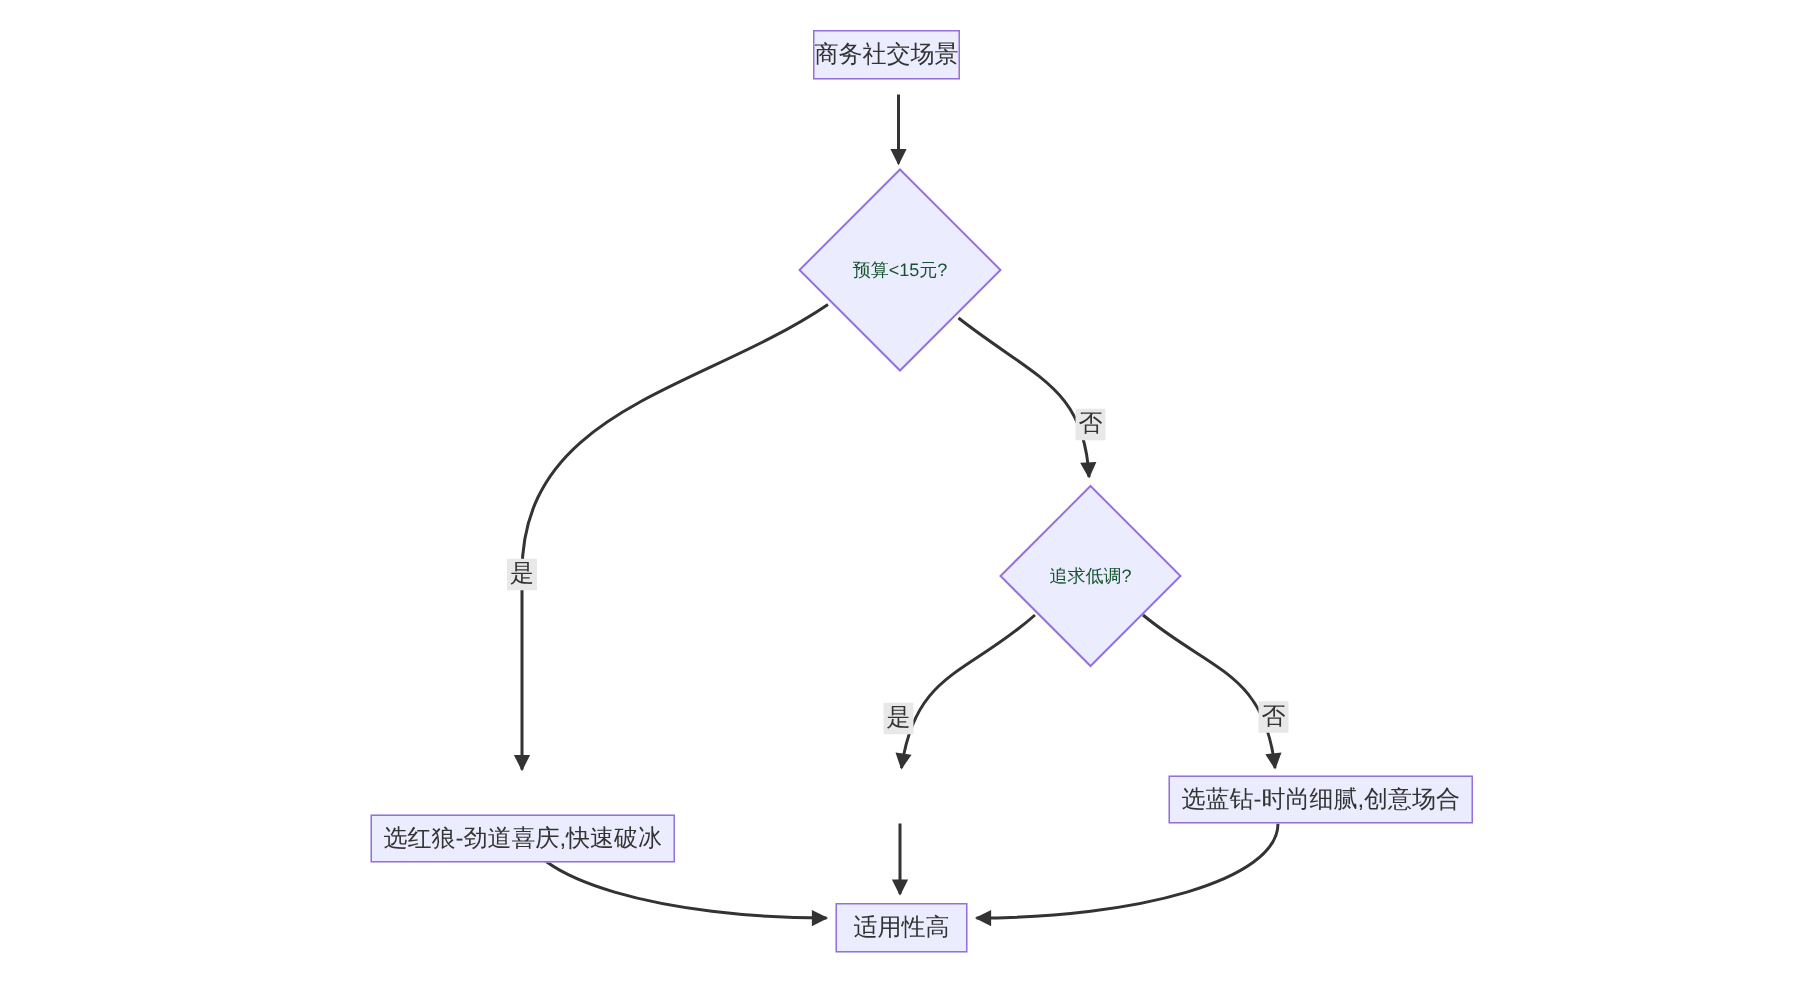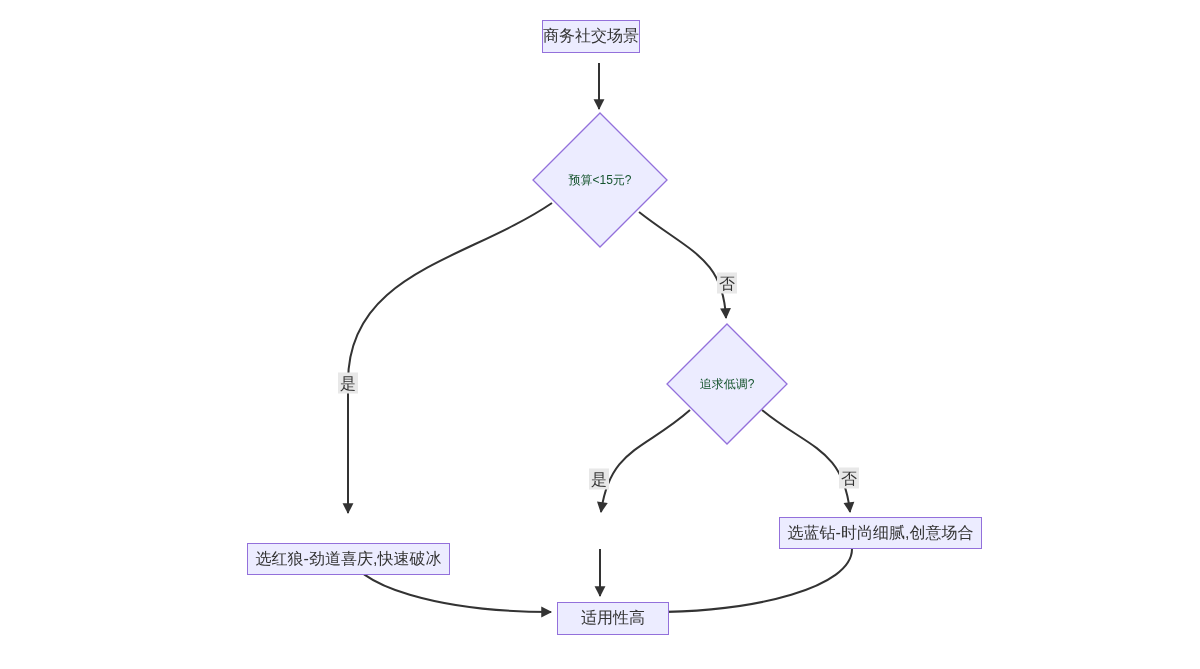--- a/index.html
+++ b/index.html
@@ -92,21 +92,21 @@
     <polygon class="diamond-shape" points="727,324 787,384 727,444 667,384"></polygon>
   </svg>
 
   <div class="node" style="left:542px; top:20px; width:98px; height:33px;">商务社交场景</div>
 
   <div class="node" style="left:247px; top:517px; width:203px; height:32px;margin-top:26px;">选红狼-劲道喜庆,快速破冰</div>
 
 
   <div class="node" style="left:752px; top:517px; width:203px; height:32px;margin-left:27px;">选蓝钻-时尚细腻,创意场合</div>
 
-  <div class="node" style="left:557px; top:602px; width:112px; height:33px;">适用性高</div>
+  <div class="node" style="left:557px; top:602px; width:88px; height:33px;">适用性高</div>
 
   <div class="diamond-label" style="left:533px; top:113px; width:134px; height:134px;">预算&lt;15元?</div>
 
   <div class="diamond-label" style="left:667px; top:324px; width:120px; height:120px;">追求低调?</div>
 
   <div class="edge-label" style="left:348px; top:383px;">是</div>
 
   <div class="edge-label" style="left:727px; top:283px;">否</div>
 
   <div class="edge-label" style="left:599px; top:479px;">是</div>

